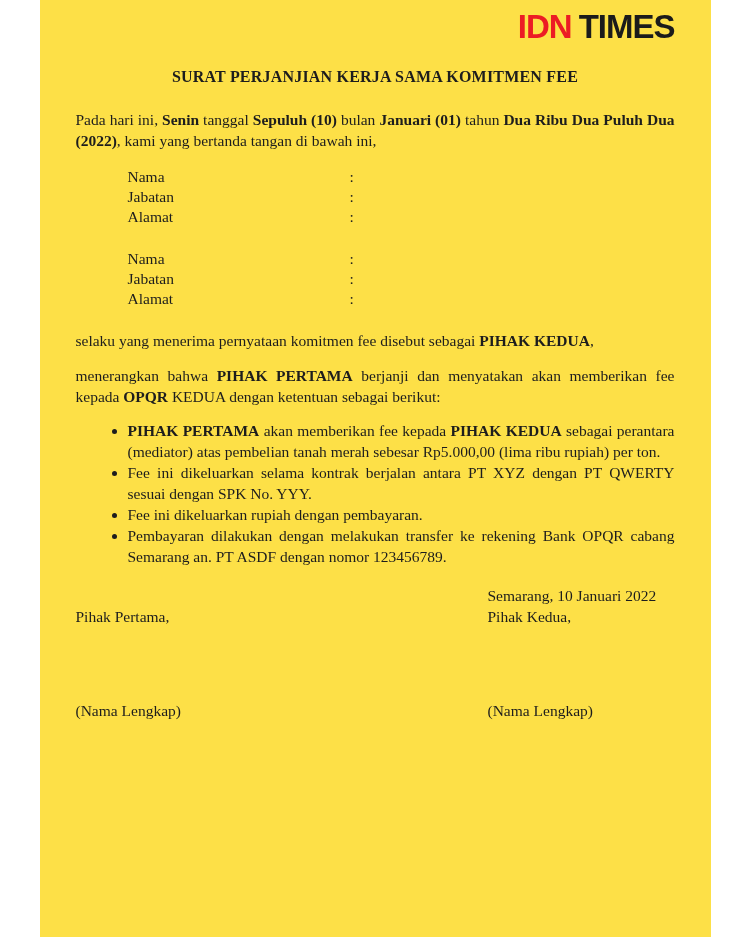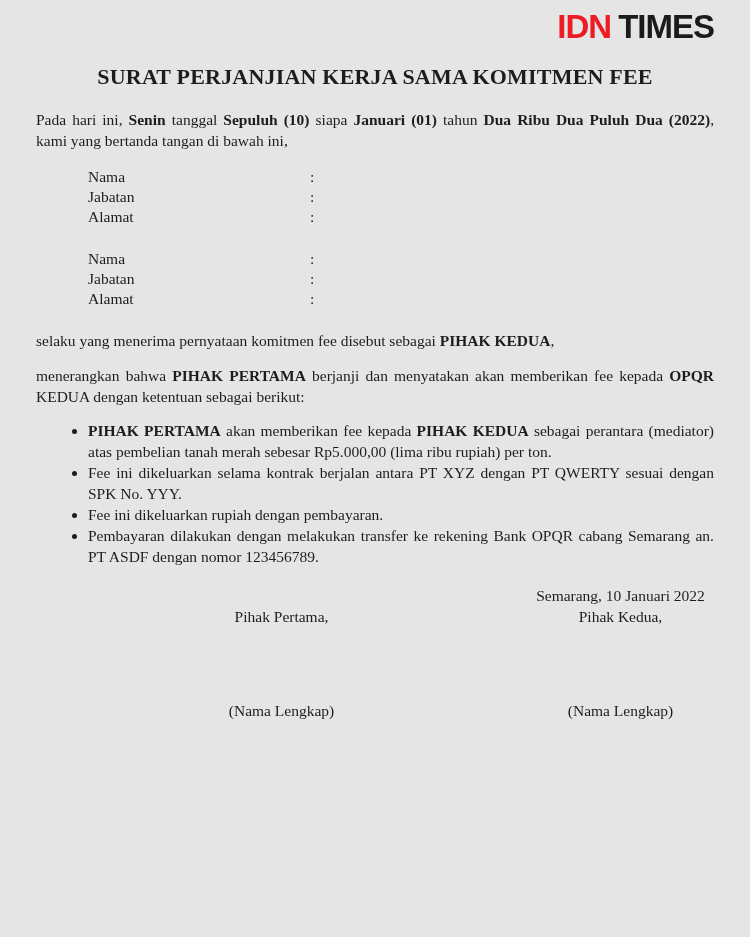--- a/index.html
+++ b/index.html
@@ -1,22 +1,22 @@
 <!DOCTYPE html>
 <html><head>
 <meta charset="utf-8">
 <style>
   * { margin: 0; padding: 0; box-sizing: border-box; }
   html, body { background: #ffffff; }
   .page {
     position: relative;
-    width: 750px;
+    width: 671px;
     height: 937px;
     margin: 0 auto;
-    background: #e5e5e5;
+    background: #fde047;
     font-family: "Liberation Serif", "DejaVu Serif", serif;
     color: #1d1d1d;
     font-size: 15.5px;
     line-height: 21px;
     padding: 0 36px;
     overflow: hidden;
   }
   .logo-row {
     padding-top: 10px;
     height: 44px;
@@ -31,21 +31,21 @@
     font-weight: 700;
     letter-spacing: -1px;
     white-space: nowrap;
   }
   .logo .logo-idn { margin-right: 7px; }
   .doc-title {
     margin-top: 22px;
     margin-bottom: 21px;
     text-align: center;
     font-weight: 700;
-    font-size: 22px;
+    font-size: 16px;
     line-height: 22px;
     letter-spacing: 0.2px;
   }
   .para { text-align: justify; }
   .p-opening   { margin-bottom: 16px; }
   .party-block { margin-left: 52px; margin-bottom: 21px; }
   .party-block.first { margin-bottom: 22px; }
   .party-row { display: flex; line-height: 20px; }
   .party-label { width: 222px; flex: 0 0 222px; }
   .party-colon { width: 20px; flex: 0 0 20px; }
@@ -57,40 +57,40 @@
     margin: 0 0 18px 0;
     padding-left: 52px;
     list-style: disc outside;
   }
   .bullet-list li {
     text-align: justify;
     line-height: 21px;
     padding-left: 0;
   }
   .p-closing { margin-bottom: 38px; }
-  .sig-row { display: flex; text-align: center; }
+  .sig-row { display: flex; }
   .sig-left { flex: 1; }
   .sig-right { flex: 0 0 187px; }
   .sig-space { height: 73px; }
   b { font-weight: 700; }
 </style>
 </head>
 <body>
 
 <div class="page">
 
   <div class="logo-row">
     <div class="logo">
       <span class="logo-idn" style="color: rgb(236, 28, 36);">IDN</span><span class="logo-times" style="color: rgb(27, 27, 27);">TIMES</span>
     </div>
   </div>
 
   <div class="doc-title">SURAT PERJANJIAN KERJA SAMA KOMITMEN FEE</div>
 
-  <p class="para p-opening"><span>Pada hari ini, </span><b>Senin</b><span> tanggal </span><b>Sepuluh (10)</b><span> siapa </span><b>Januari (01)</b><span> tahun </span><b>Dua Ribu Dua Puluh Dua (2022)</b><span>, kami yang bertanda tangan di bawah ini,</span></p>
+  <p class="para p-opening"><span>Pada hari ini, </span><b>Senin</b><span> tanggal </span><b>Sepuluh (10)</b><span> bulan </span><b>Januari (01)</b><span> tahun </span><b>Dua Ribu Dua Puluh Dua (2022)</b><span>, kami yang bertanda tangan di bawah ini,</span></p>
 
   <div class="party-block first">
     <div class="party-row">
       <span class="party-label">Nama</span>
       <span class="party-colon">:</span>
       <span class="party-value"></span>
     </div>
     <div class="party-row">
       <span class="party-label">Jabatan</span>
       <span class="party-colon">:</span>

